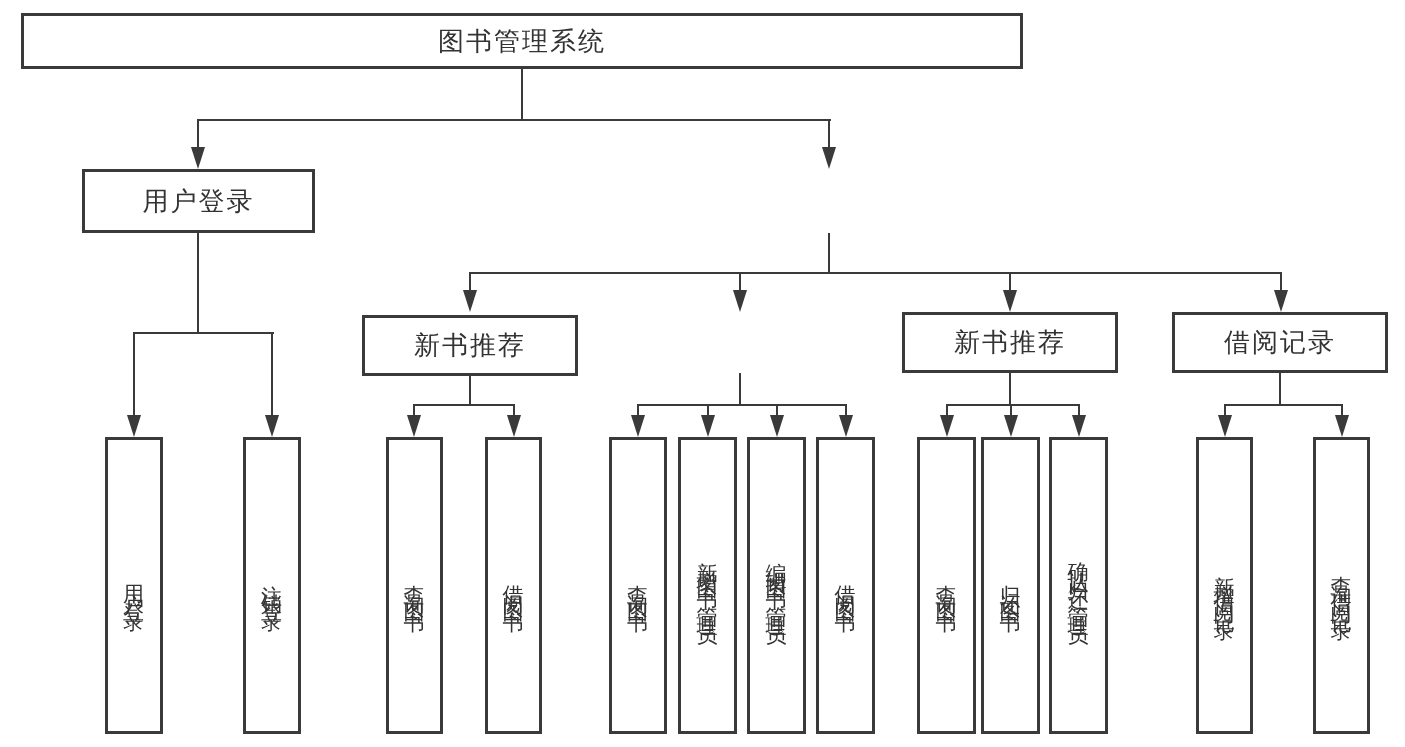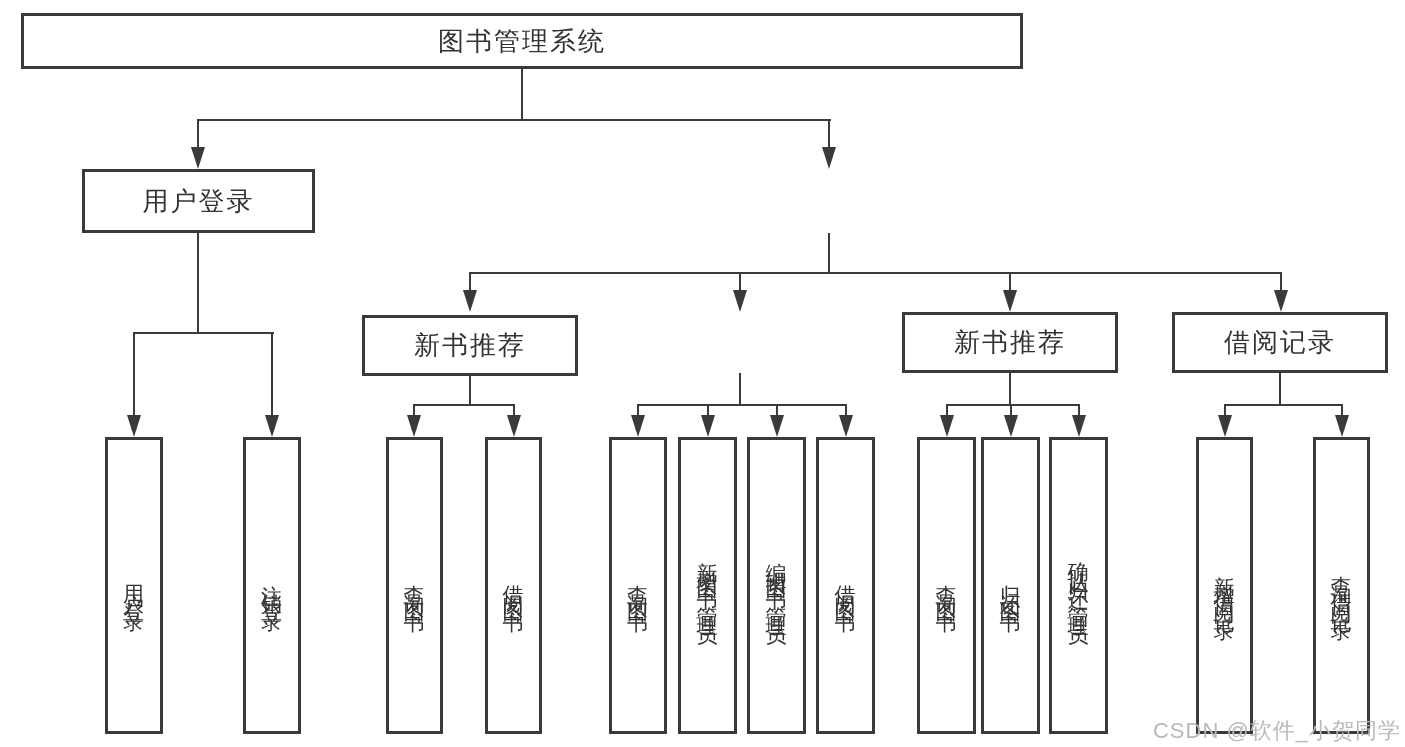--- a/index.html
+++ b/index.html
@@ -144,15 +144,14 @@
     <span class="vtext">确认归还（管理员）</span>
   </div>
 
   <div class="box vbox" style="left:1196px;top:437px;width:57px;height:297px">
     <span class="vtext">新增借阅记录</span>
   </div>
   <div class="box vbox" style="left:1313px;top:437px;width:57px;height:297px">
     <span class="vtext">查询借阅记录</span>
   </div>
 
-  <div class="watermark">CSDN @软件_小贺同学</div>
 
 </div>
 
 </body></html>

